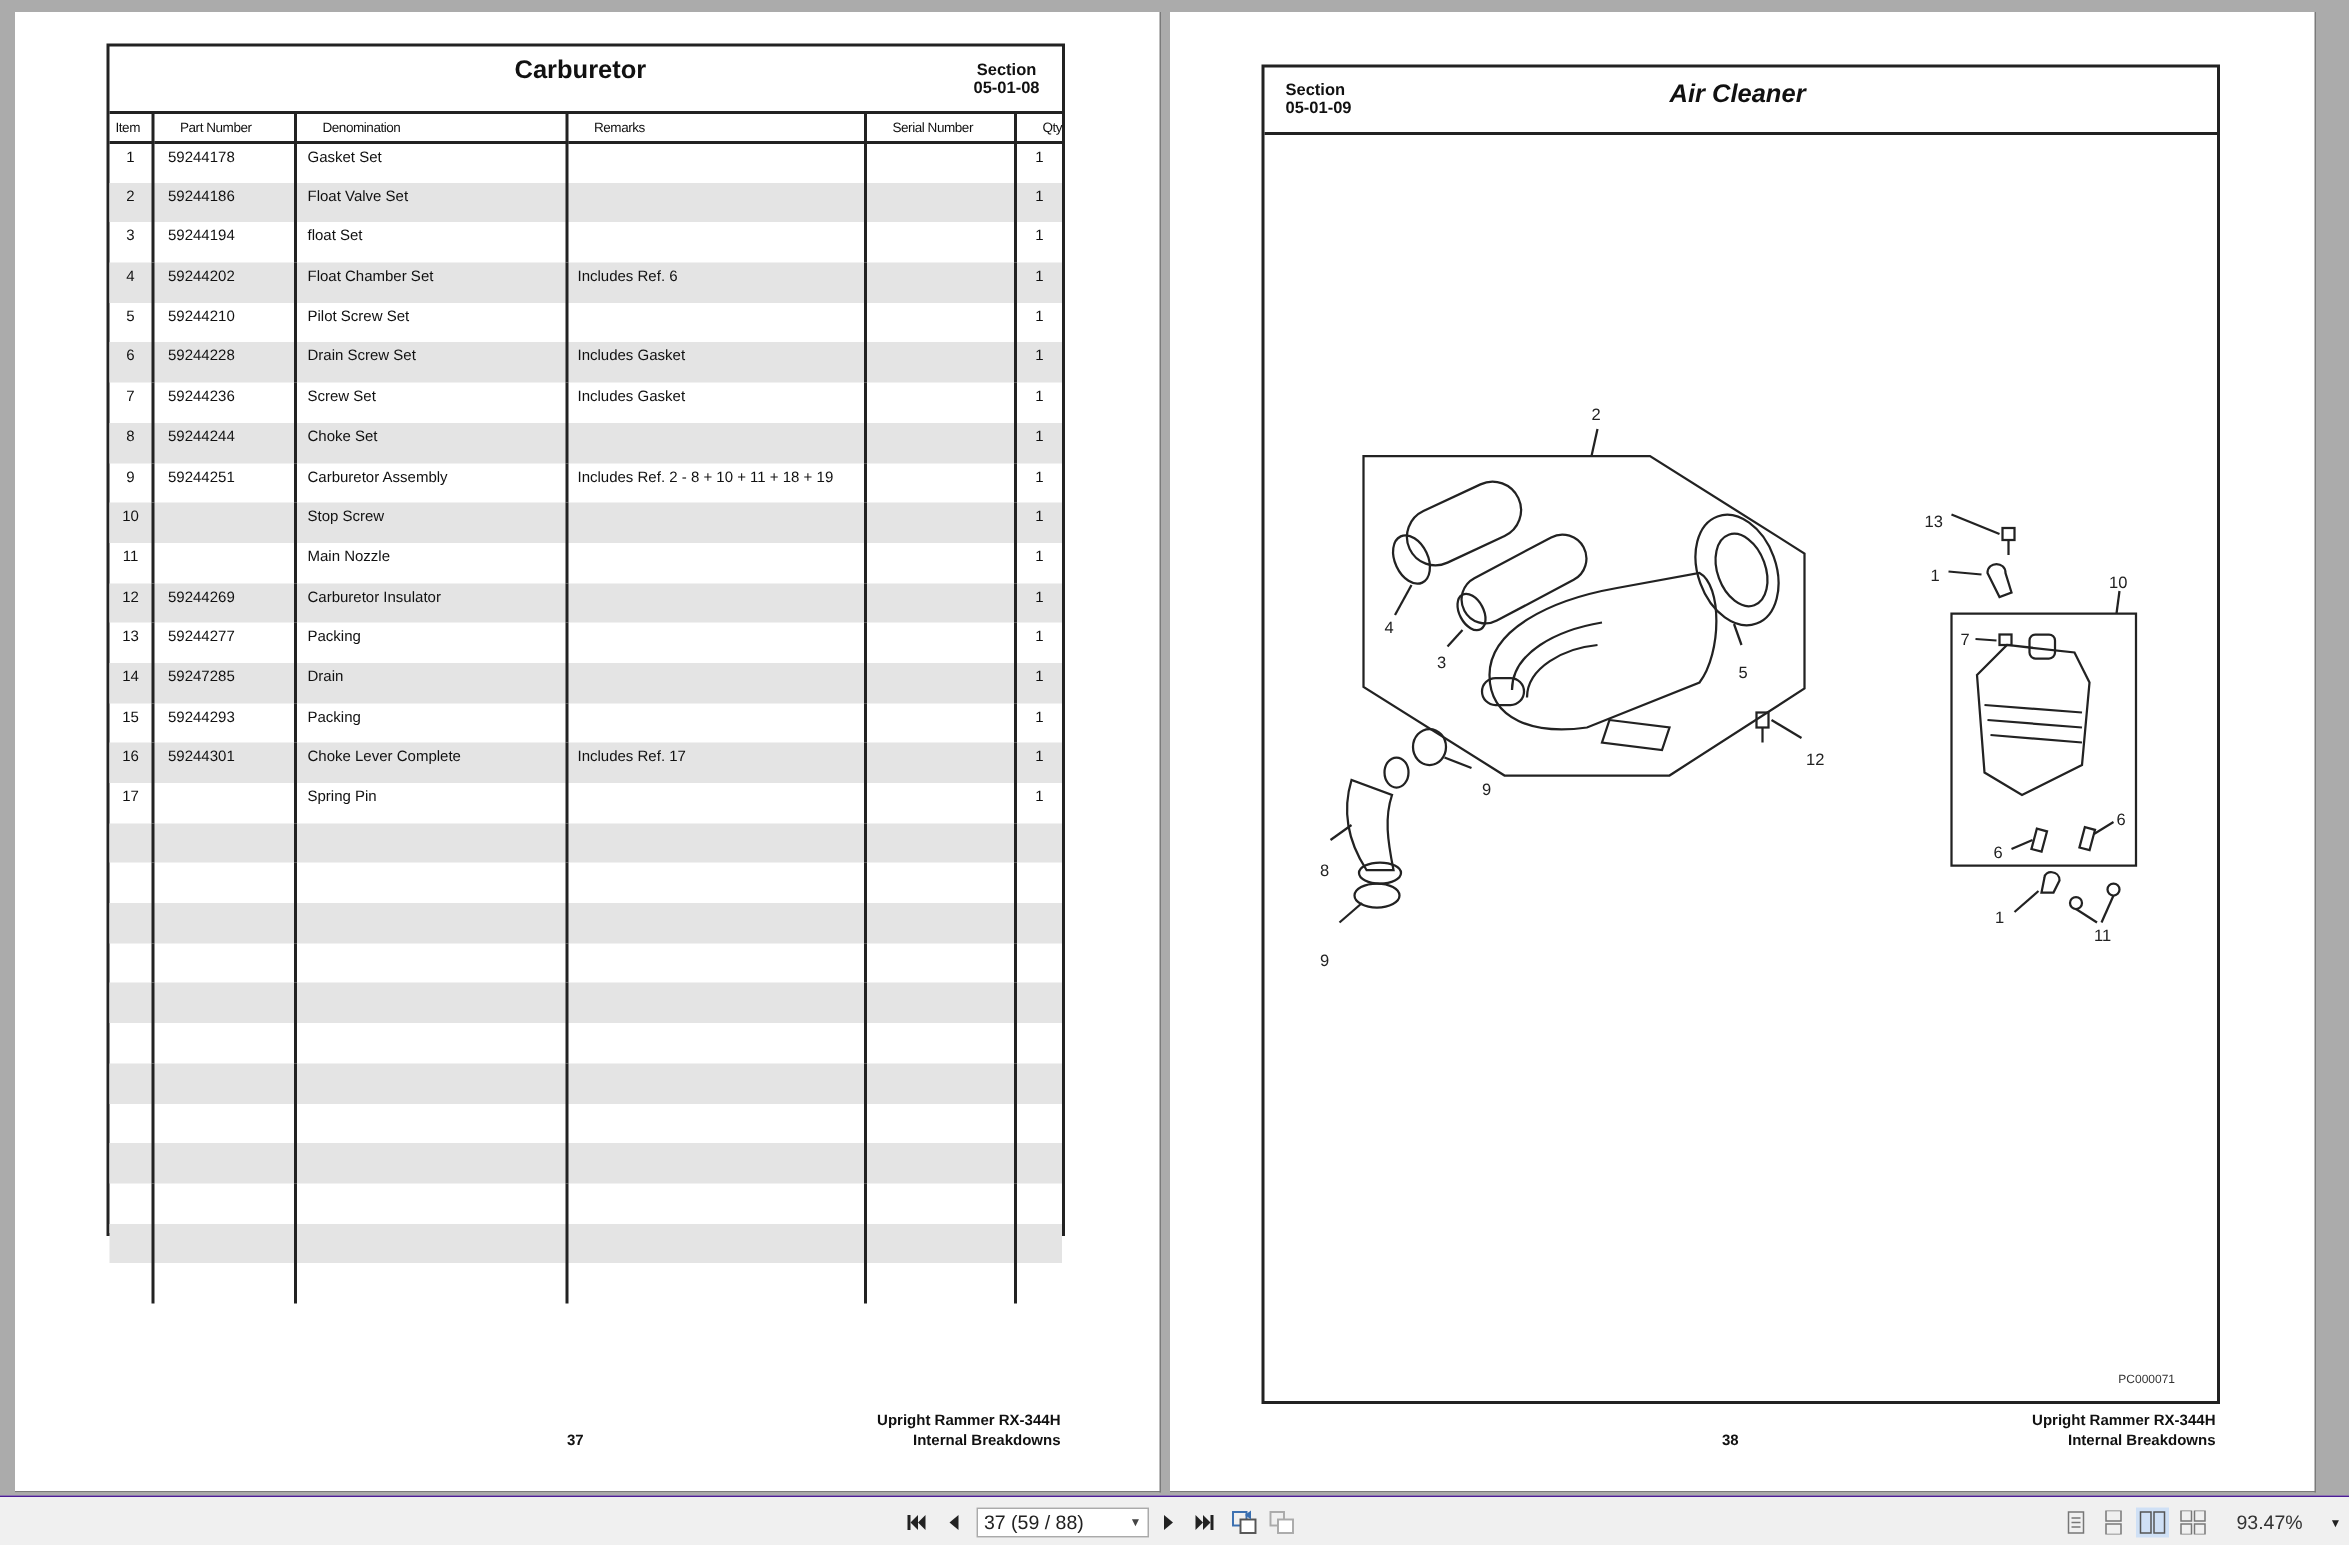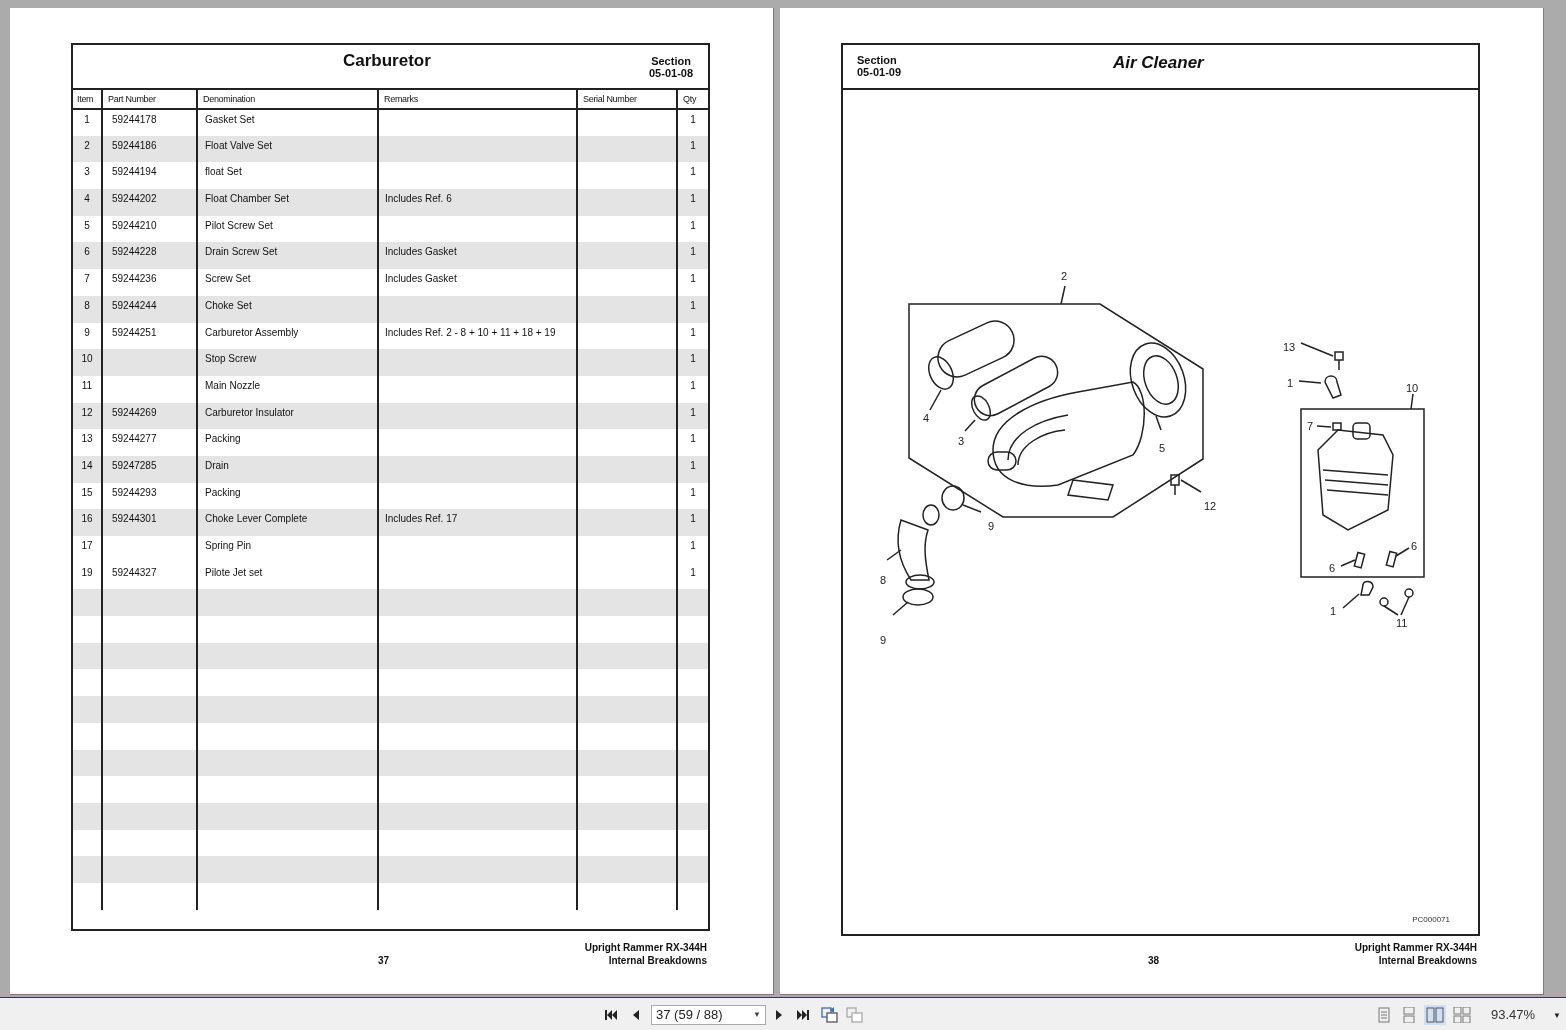--- a/index.html
+++ b/index.html
@@ -4,27 +4,27 @@
 <style>
   * { box-sizing: border-box; margin: 0; padding: 0; }
   html, body { width: 1566px; height: 1030px; overflow: hidden; background: #ababab; font-family: "Liberation Sans", sans-serif; color: #111; }
   .viewer { position: absolute; left: 0; top: 0; width: 1566px; height: 997px; background: #ababab; }
   .page { position: absolute; background: #fff; top: 8px; height: 987px; border-right: 1px solid #7a7a7a; border-bottom: 1px solid #7a7a7a; }
   #page-left { left: 10px; width: 764px; }
   #page-right { left: 780px; width: 764px; }
 
   
   .frame { position: absolute; border: 2px solid #222; }
-  #left-frame { left: 61px; top: 35px; width: 639px; height: 888px; }
+  #left-frame { left: 61px; top: 21px; width: 639px; height: 795px; }
   .title-bar { position: absolute; left: 0; top: 0; right: 0; height: 45px; border-bottom: 2px solid #222; }
   .title-text { position: absolute; font-weight: bold; font-size: 17px; }
   .section-block { position: absolute; font-weight: bold; font-size: 11px; text-align: center; line-height: 12px; font-family: "Liberation Sans Narrow", "Liberation Sans", sans-serif; }
 
   table.parts { position: absolute; left: 0; top: 45px; width: 635px; border-collapse: collapse; table-layout: fixed; font-size: 10px; }
-  table.parts th { font-weight: normal; font-size: 9px; text-align: left; padding-left: 5px; height: 19px; border-right: 2px solid #222; border-bottom: 2px solid #222; letter-spacing: -0.3px; }
+  table.parts th { font-weight: normal; font-size: 9px; text-align: left; padding-left: 17px; height: 19px; border-right: 2px solid #222; border-bottom: 2px solid #222; letter-spacing: -0.3px; }
   table.parts th:last-child, table.parts td:last-child { border-right: none; margin-top: 26px; }
   table.parts td { height: 26.7px; padding-left: 9px; border-right: 2px solid #222; vertical-align: top; padding-top: 4px; white-space: nowrap; }
   table.parts td.c-item { padding-left: 0; text-align: center; }
   table.parts td.c-qty { padding-left: 0; text-align: center; }
   table.parts td.c-part { padding-left: 9px; }
   table.parts td.c-denom { padding-left: 7px; }
   table.parts td.c-rem { padding-left: 6px; }
   table.parts tr.grey td { background: #e4e4e4; }
   table.parts th.h-item { padding-left: 4px; margin-left: 17px; }
 
@@ -206,28 +206,20 @@
               <td class="c-part">59244301</td>
               <td class="c-denom">Choke Lever Complete</td>
               <td class="c-rem">Includes Ref. 17</td>
               <td class="c-serial"></td>
               <td class="c-qty">1</td>
             </tr>
             <tr>
               <td class="c-item">17</td>
               <td class="c-part"></td>
               <td class="c-denom">Spring Pin</td>
-              <td class="c-rem"></td>
-              <td class="c-serial"></td>
-              <td class="c-qty">1</td>
-            </tr>
-            <tr>
-              <td class="c-item">19</td>
-              <td class="c-part">59244327</td>
-              <td class="c-denom">Pilote Jet set</td>
               <td class="c-rem"></td>
               <td class="c-serial"></td>
               <td class="c-qty">1</td>
             </tr>
             <tr class="grey">
               <td class="c-item"></td>
               <td class="c-part"></td>
               <td class="c-denom"></td>
               <td class="c-rem"></td>
               <td class="c-serial"></td>

